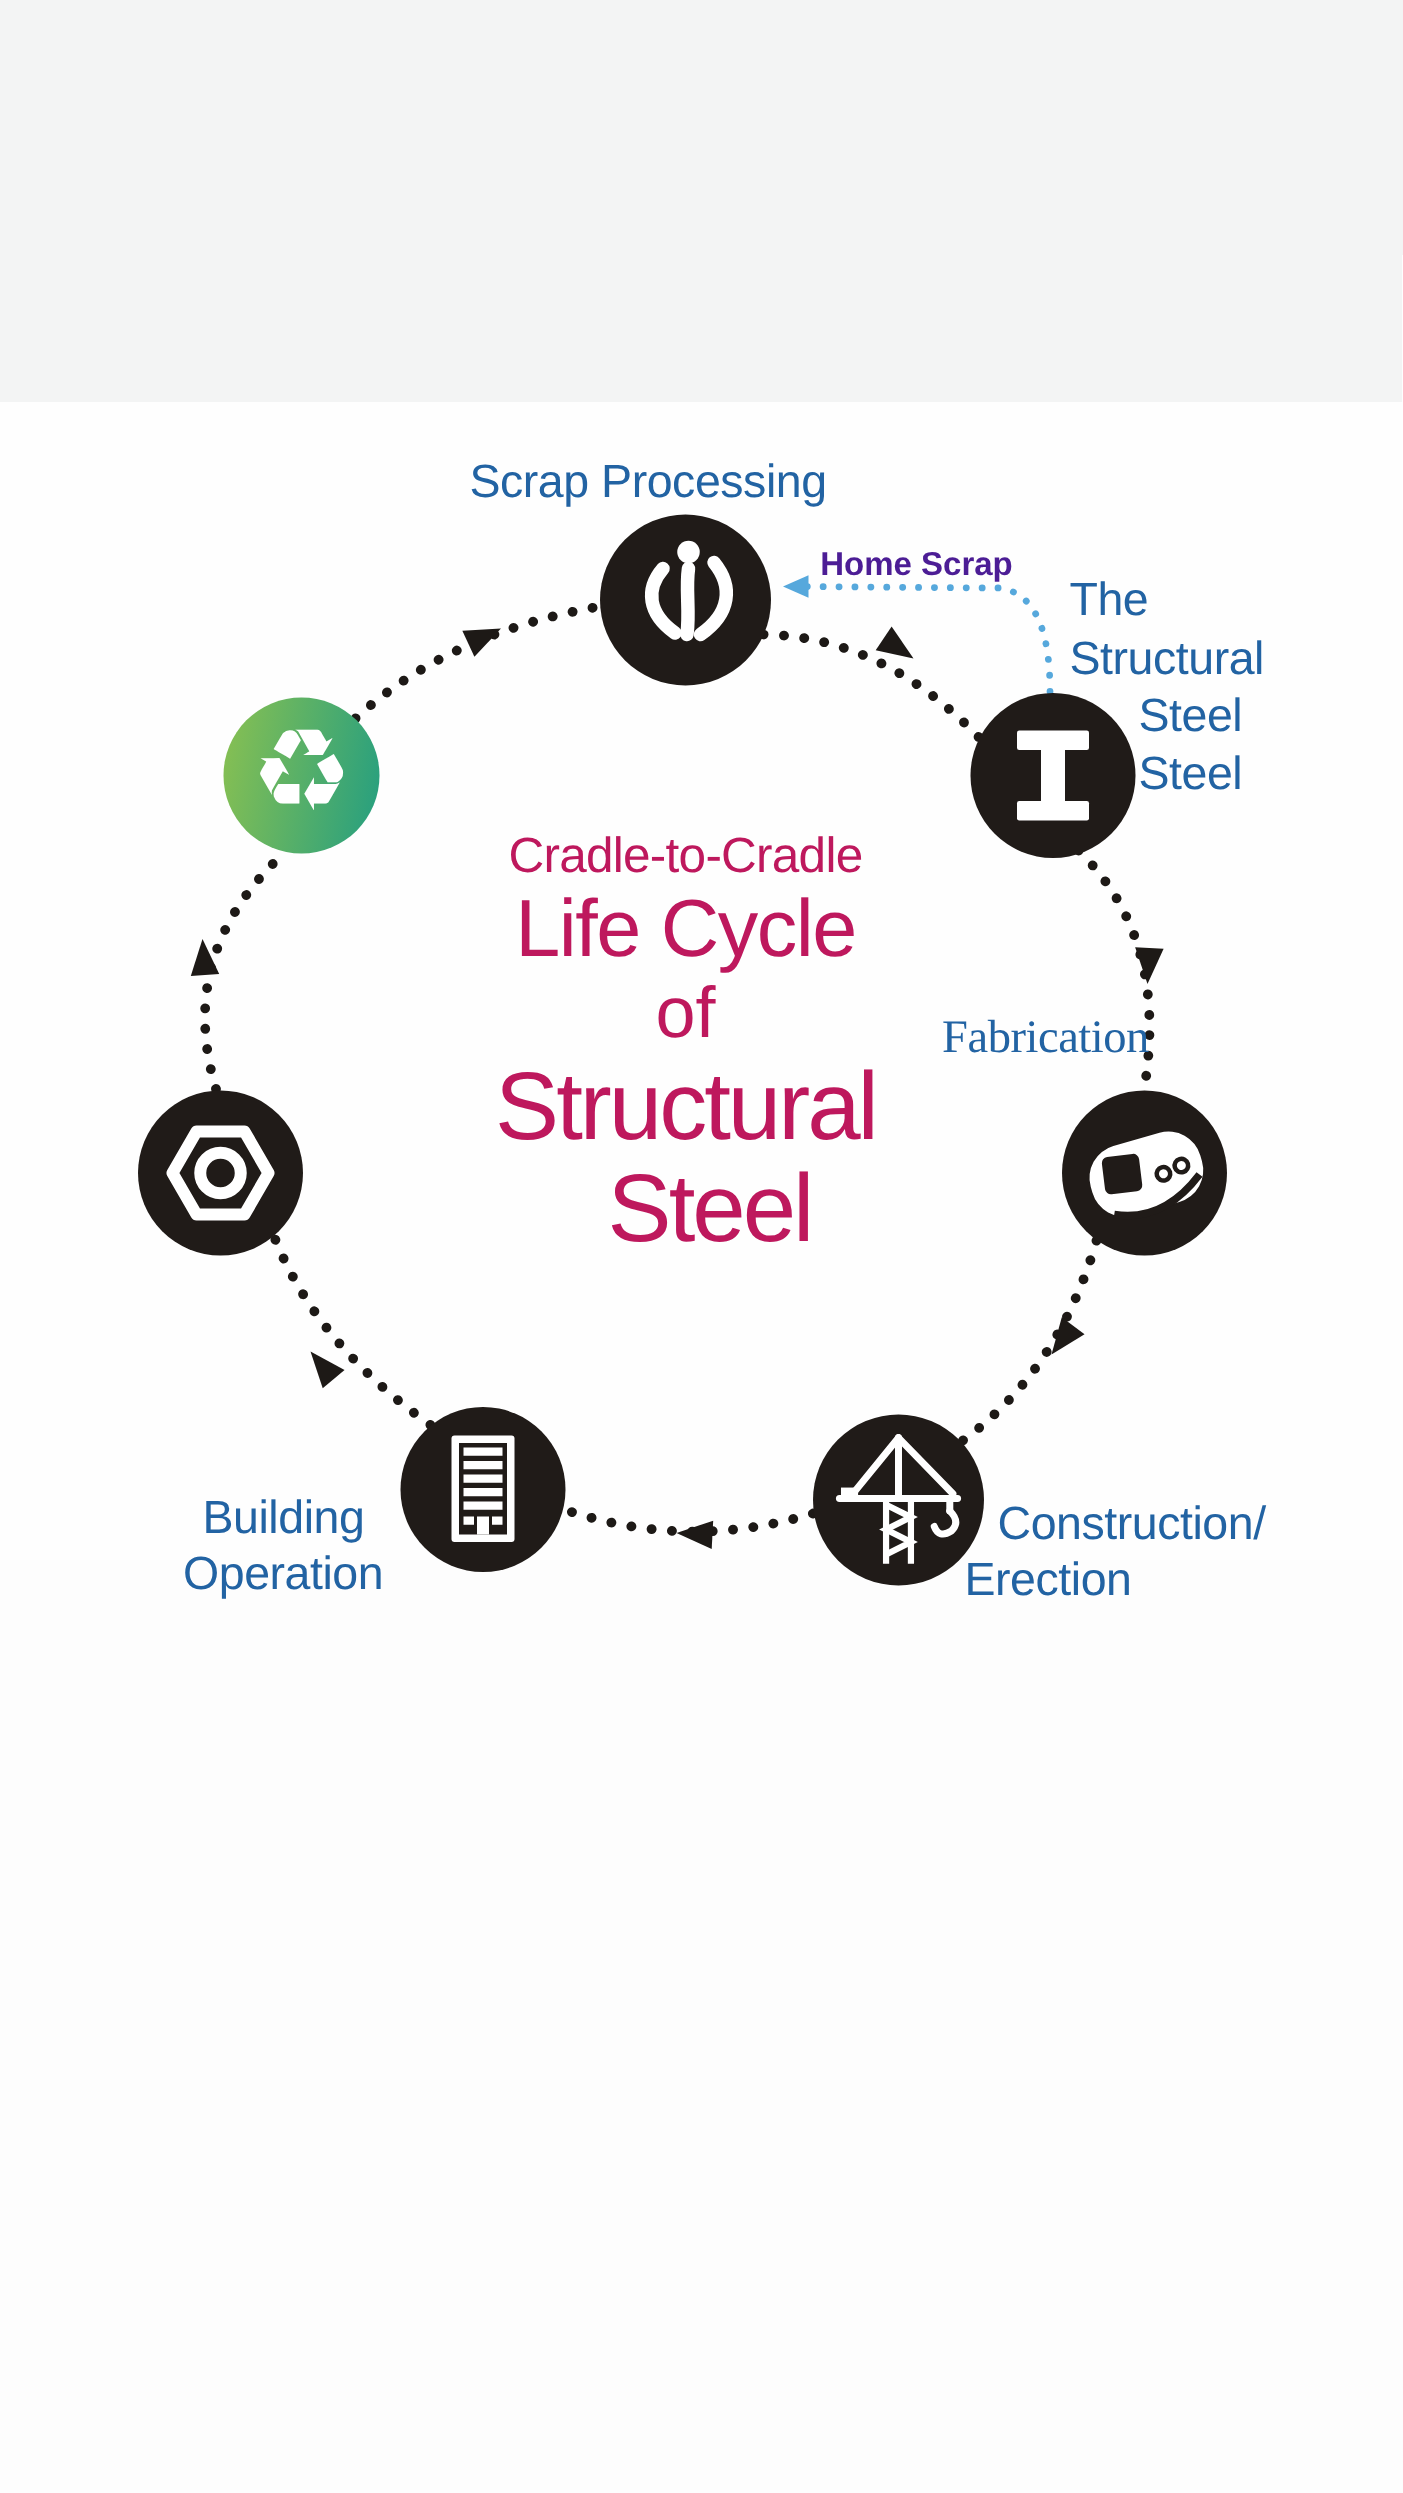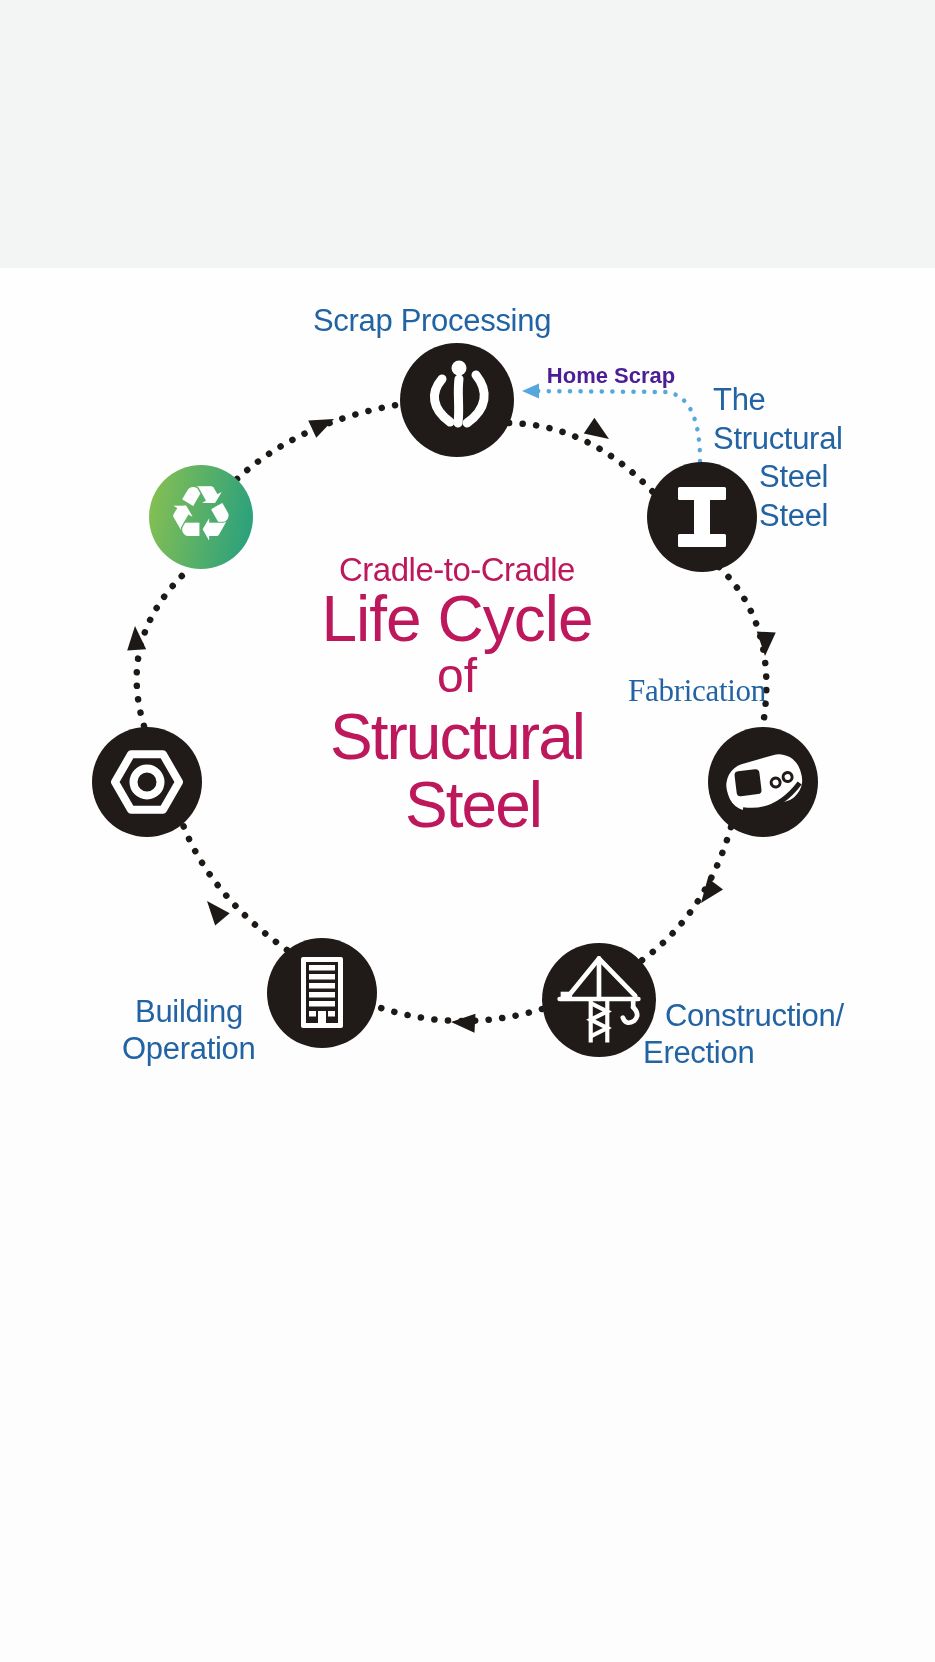--- a/index.html
+++ b/index.html
@@ -35,21 +35,21 @@
   .lbl-homescrap{left:611px;top:363px;transform:translateX(-50%);font-size:22px;letter-spacing:0;color:#4c1d95;font-weight:bold;}
   .lbl-fab{left:697px;top:673px;transform:translateX(-50%);font-family:Liberation Serif, serif;}
   .lbl-constr{left:665px;top:997px;line-height:37px;}
   .lbl-constr .l2{margin-left:-22px;}
   .lbl-building{left:135px;top:993px;line-height:37px;}
   .lbl-building .l2{margin-left:-13px;}
   .lbl-decon{left:312px;top:837px;transform:translateX(-50%);}
 
   .title{position:absolute;left:457px;top:551px;transform:translateX(-50%);text-align:center;color:#be185d;}
   .t1{font-size:33px;line-height:38px;letter-spacing:-0.5px;}
-  .t2{font-size:64px;line-height:61px;letter-spacing:-1px;}
+  .t2{font-size:54px;line-height:61px;letter-spacing:-1px;}
   .t3{font-size:48px;line-height:52px;}
   .t4{font-size:64px;line-height:70px;letter-spacing:-2px;}
   .t5{font-size:64px;line-height:66px;letter-spacing:-2px;transform:translateX(16px);}
 </style>
 </head>
 <body>
 
 <div id="screen">
   <div class="band-top"></div>
   <div class="band-mid"></div>

